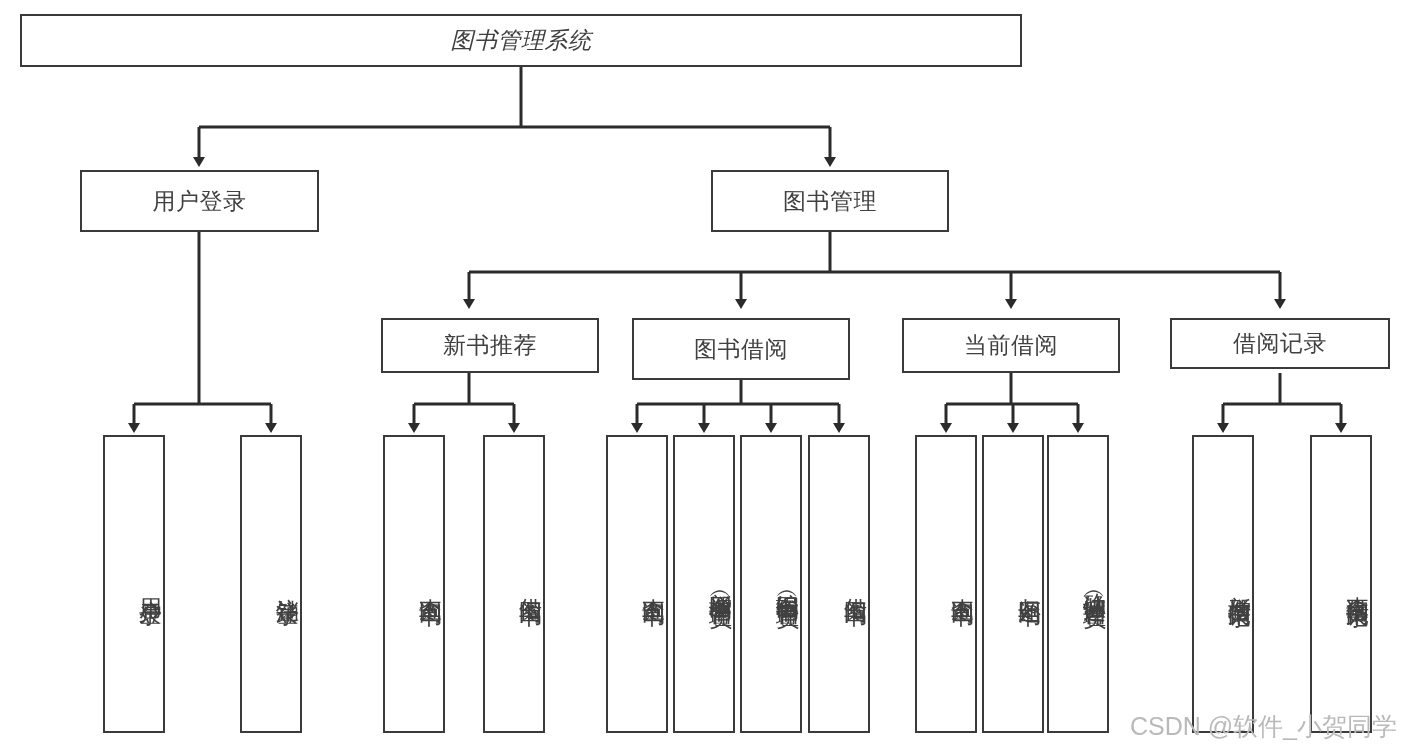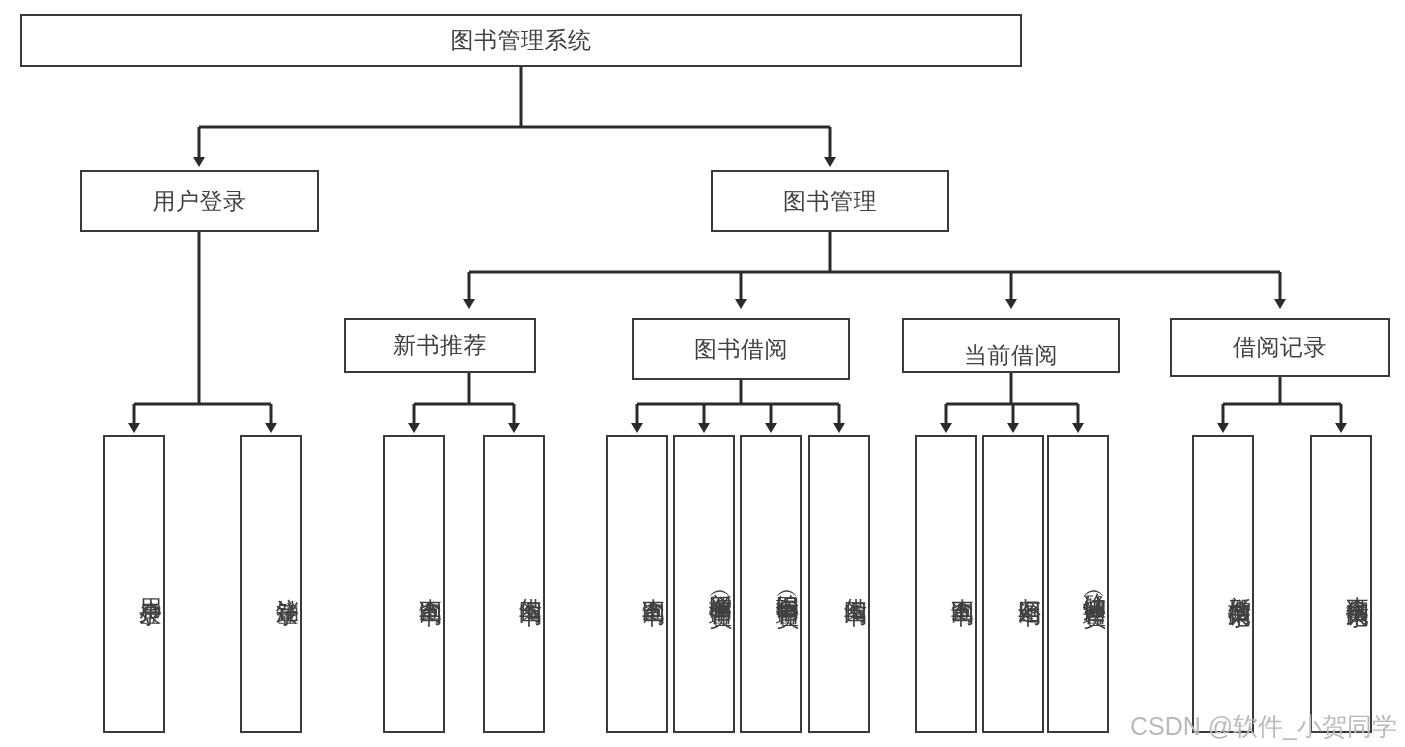--- a/index.html
+++ b/index.html
@@ -118,41 +118,41 @@
       <path d="M1013,404 L1013,424" marker-end="url(#arrow)"></path>
       <path d="M1078,404 L1078,424" marker-end="url(#arrow)"></path>
 
       <path d="M1280,373 L1280,404"></path>
       <path d="M1223,404 L1341,404"></path>
       <path d="M1223,404 L1223,424" marker-end="url(#arrow)"></path>
       <path d="M1341,404 L1341,424" marker-end="url(#arrow)"></path>
     </g>
   </svg>
 
-  <div class="node h" style="left:20px; top:14px; width:1002px; height:53px;">
+  <div class="node h" style="left:20px; top:14px; width:1002px; height:53px;font-style:italic;">
     <span>图书管理系统</span>
   </div>
 
   <div class="node h" style="left:80px; top:170px; width:239px; height:62px;">
     <span>用户登录</span>
   </div>
   <div class="node h" style="left:711px; top:170px; width:238px; height:62px;text-align:center;">
     <span>图书管理</span>
   </div>
 
-  <div class="node h" style="left:344px; top:318px; width:192px; height:55px;">
+  <div class="node h" style="left:381px; top:318px; width:218px; height:55px;">
     <span>新书推荐</span>
   </div>
   <div class="node h" style="left:632px; top:318px; width:218px; height:62px;">
     <span>图书借阅</span>
   </div>
-  <div class="node h" style="left:902px; top:318px; width:218px; height:55px;align-items:flex-end;">
+  <div class="node h" style="left:902px; top:318px; width:218px; height:55px;">
     <span>当前借阅</span>
   </div>
-  <div class="node h" style="left:1170px; top:318px; width:220px; height:59px;font-family:Liberation Serif, serif;">
+  <div class="node h" style="left:1170px; top:318px; width:220px; height:51px;font-family:Liberation Serif, serif;">
     <span>借阅记录</span>
   </div>
 
   <div class="node v" style="left:103px; top:435px; width:62px; height:298px;">
     <span>用户登录</span>
   </div>
   <div class="node v" style="left:240px; top:435px; width:62px; height:298px;">
     <span>注销登录</span>
   </div>
 

